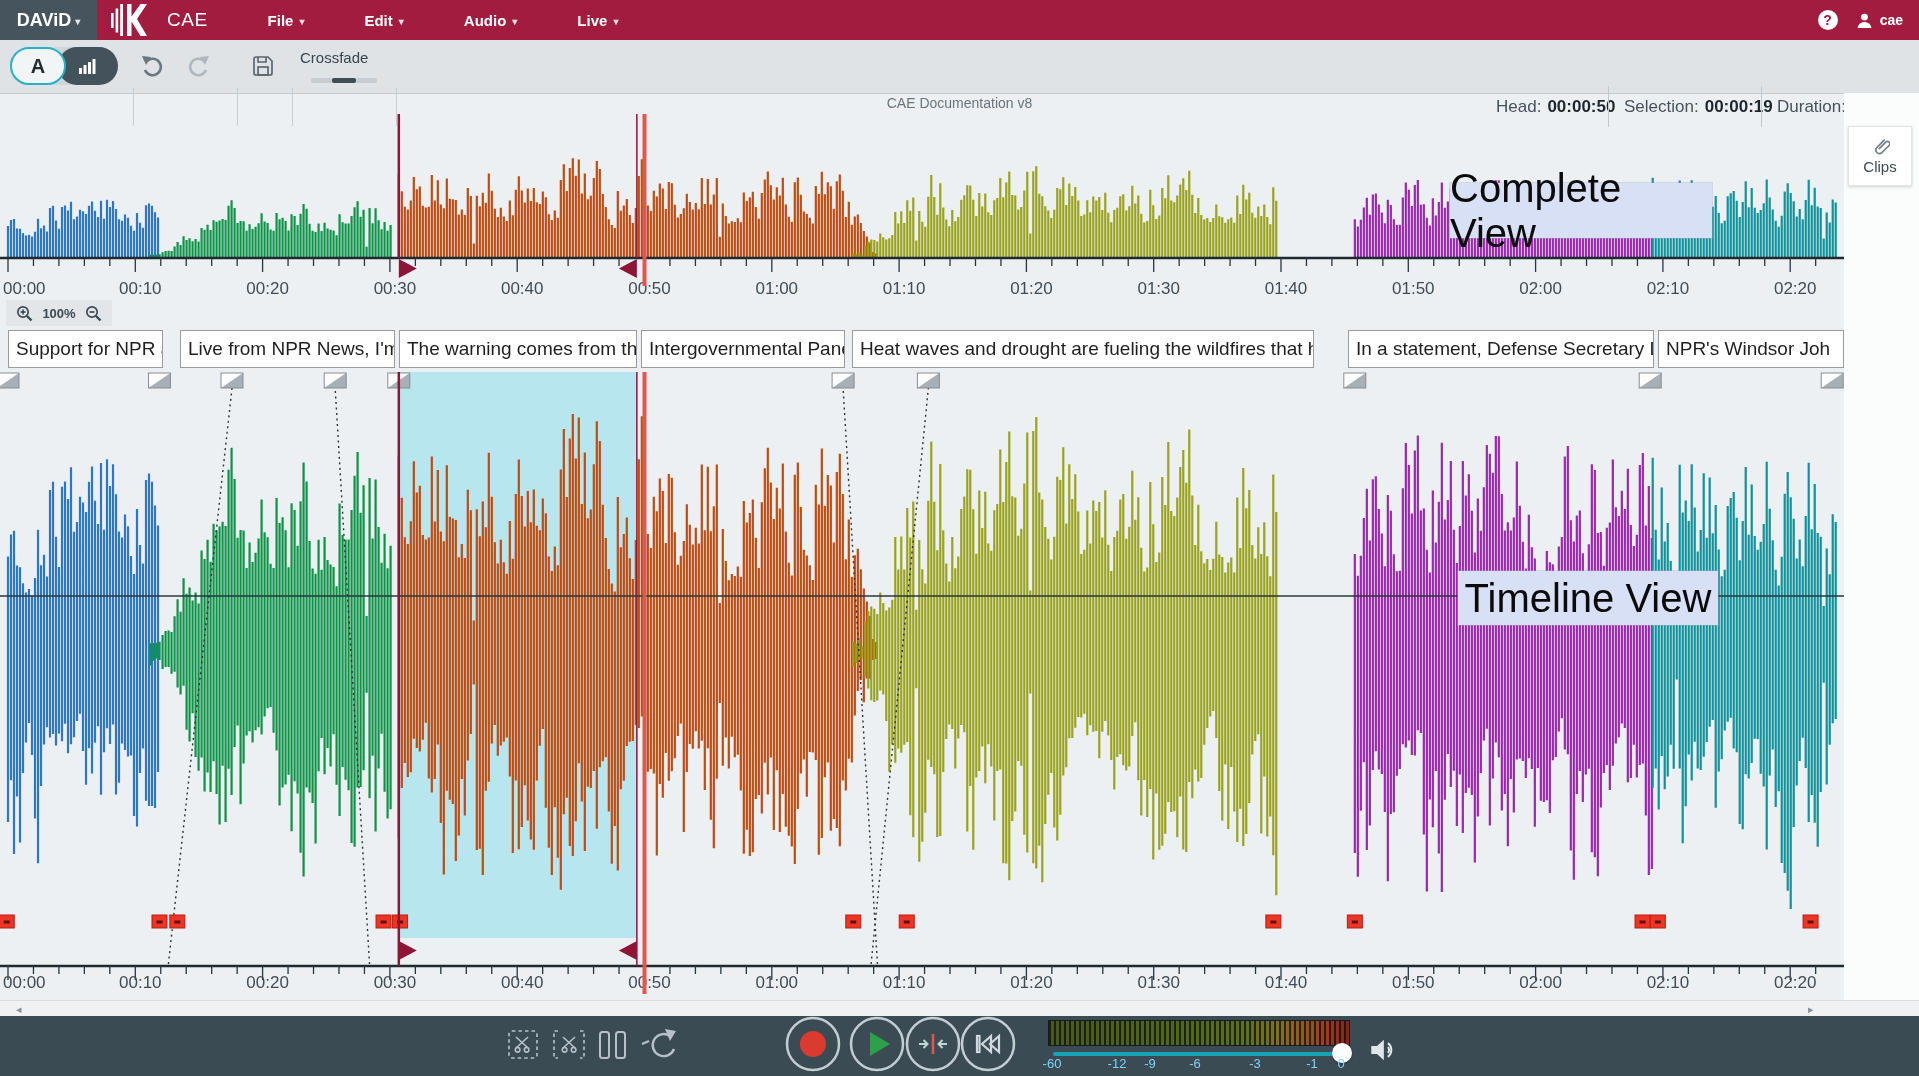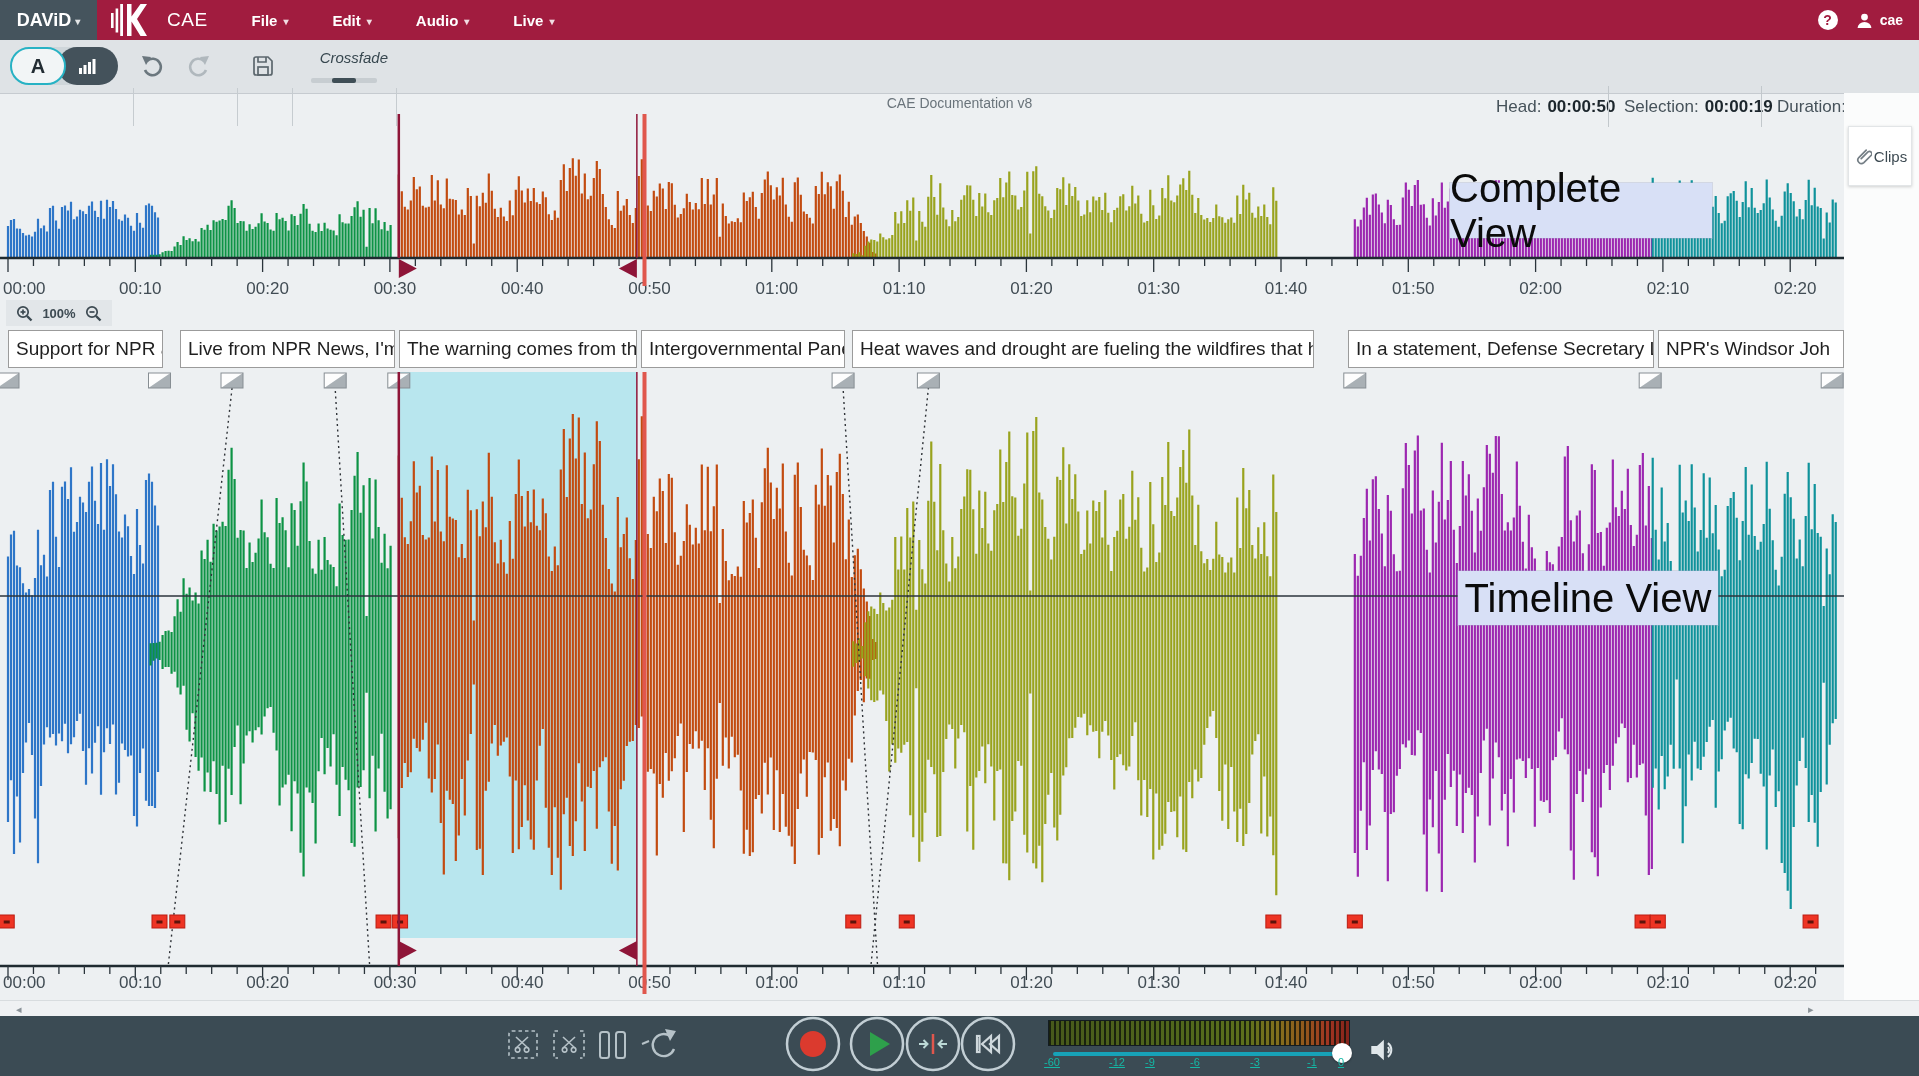--- a/index.html
+++ b/index.html
@@ -5,73 +5,73 @@
   html,body{margin:0;padding:0;background:#fff;}
   #app{position:relative;width:1919px;height:1076px;background:#edf0f2;overflow:hidden;
        font-family:"Liberation Sans",sans-serif;padding-left:12px;-webkit-font-smoothing:antialiased;}
   
   .menubar{position:absolute;left:0;top:0;width:1919px;height:40px;background:#a11c3f;display:flex;align-items:center;}
   .brand{width:97px;height:40px;background:#45545d;color:#fff;font-weight:bold;font-size:18px;
          display:flex;align-items:center;justify-content:center;gap:4px;cursor:pointer;}
   .chev{font-size:10px;opacity:.85;transform:translateY(1px);}
   .klogo{margin-left:14px;}
   .appname{color:#fff;font-size:19px;margin-left:16px;letter-spacing:.5px;}
-  .menu-item{color:#fff;font-size:15px;font-weight:bold;margin-left:44px;display:flex;align-items:center;gap:6px;cursor:pointer;}
+  .menu-item{color:#fff;font-size:15px;font-weight:bold;margin-left:60px;display:flex;align-items:center;gap:6px;cursor:pointer;}
   .mb-right{position:absolute;right:16px;top:0;height:40px;display:flex;align-items:center;gap:18px;}
   .help-circle{width:20px;height:20px;border-radius:50%;background:#fff;color:#a11c3f;font-weight:bold;font-size:14px;
                display:flex;align-items:center;justify-content:center;}
   .userwrap{display:flex;align-items:center;gap:7px;color:#fff;font-size:14px;font-weight:bold;}
   
   .toolbar{position:absolute;left:0;top:40px;width:1919px;height:53px;background:#dfe3e6;border-bottom:1px solid #c6cbd0;}
   .toggle{position:absolute;left:10px;top:7px;width:108px;height:38px;background:#cfd6da;border-radius:19px;display:flex;}
   .toggle-a{width:56px;height:38px;box-sizing:border-box;background:#f2f5f6;border:2px solid #27b2c4;border-radius:19px;
             display:flex;align-items:center;justify-content:center;font-size:20px;font-weight:bold;color:#222c33;z-index:2;}
   .toggle-w{width:60px;height:38px;margin-left:-8px;background:#44525b;border-radius:19px;
             display:flex;align-items:center;justify-content:center;}
   .tb-sep{position:absolute;top:48px;width:1px;height:38px;background:#c6ccd0;}
   .tb-icon{position:absolute;top:8px;width:36px;height:36px;display:flex;align-items:center;justify-content:center;cursor:pointer;}
-  .crossfade{position:absolute;left:300px;top:9px;width:88px;text-align:right;cursor:pointer;font-style:italic;}
+  .crossfade{position:absolute;left:300px;top:9px;width:88px;text-align:left;cursor:pointer;}
   .crossfade .cflabel{font-size:15px;color:#37474f;}
   .cftrack{position:relative;margin:12px auto 0;width:66px;height:5px;background:#c7cdd1;border-radius:2px;}
   .cfhandle{position:absolute;left:21px;top:0;width:24px;height:5px;background:#3f4e56;border-radius:2px;}
   .infobar{position:absolute;top:40px;height:53px;display:flex;align-items:center;font-size:17px;color:#46525a;white-space:nowrap;}
   .infobar b{color:#1c262c;margin-left:6px;}
   .v-sep{position:absolute;top:46px;width:1px;height:41px;background:#c2c8cc;}
   
   .doctitle{position:absolute;left:0;top:95px;width:1919px;text-align:center;font-size:14px;color:#6a747b;}
   
   #ovSvg{position:absolute;left:0;top:108px;}
   #tlSvg{position:absolute;left:0;top:372px;}
   .viewlabel{position:absolute;background:#d8e0f6;color:#0b0b0b;font-size:40px;display:flex;align-items:center;
              justify-content:center;z-index:5;box-shadow:0 0 0 1px rgba(160,170,200,.35);}
   #completeLabel{left:1450px;top:183px;width:262px;height:55px;}
   #timelineLabel{left:1458px;top:571px;width:260px;height:54px;}
   .rightcol{position:absolute;left:1844px;top:93px;width:75px;height:907px;background:#fbfcfc;z-index:4;}
   .clipsBtn{position:absolute;left:1848px;top:126px;width:62px;height:58px;background:#fff;border:1px solid #e2e5e7;
-            box-shadow:0 1px 3px rgba(0,0,0,.18);z-index:7;display:flex;align-items:center;
+            box-shadow:0 1px 3px rgba(0,0,0,.18);z-index:7;display:flex;flex-direction:column;align-items:center;
             justify-content:center;gap:2px;font-size:15px;color:#3d4a52;cursor:pointer;}
   .zoomBox{position:absolute;left:6px;top:300px;width:106px;height:26px;background:#e2e6e9;display:flex;align-items:center;
            justify-content:center;gap:9px;z-index:6;font-size:13px;font-weight:bold;color:#3d4a52;cursor:pointer;}
   #clipRow{position:absolute;left:0;top:330px;width:1844px;height:40px;overflow:hidden;z-index:3;}
   .clip-label{position:absolute;top:0;height:38px;box-sizing:border-box;background:#fff;border:1px solid #9b9b9b;
               font-size:19px;color:#1f1f1f;line-height:36px;padding:0 7px;white-space:nowrap;overflow:hidden;}
   
   .scrollstrip{position:absolute;left:0;top:1000px;width:1919px;height:16px;background:#eff1f3;border-top:1px solid #d8dcdf;z-index:8;}
   .scroll-arrow{position:absolute;top:2px;font-size:11px;color:#8a9298;cursor:pointer;}
   
   .bottombar{position:absolute;left:0;top:1016px;width:1919px;height:60px;background:#3b4b54;z-index:9;}
   .bb-abs{position:absolute;}
   .meter{position:absolute;left:1048px;top:4px;width:302px;height:26px;box-sizing:border-box;border:1px solid #131c21;
          background:linear-gradient(90deg,#47591b 0%,#52691c 48%,#5e711c 66%,#82701d 76%,#92591c 85%,#a23522 93%,#83231a 100%);}
   .meter:after{content:"";position:absolute;inset:0;
          background:repeating-linear-gradient(90deg,rgba(12,17,10,.78) 0 2px,transparent 2px 5px);}
   .volline{position:absolute;left:1053px;top:36px;width:292px;height:4px;background:#17a2b8;border-radius:2px;}
   .volknob{position:absolute;left:1332px;top:27px;width:20px;height:20px;border-radius:50%;background:#fff;
            box-shadow:0 1px 2px rgba(0,0,0,.4);cursor:pointer;}
-  #meterScale span{position:absolute;top:40px;transform:translateX(-50%);font-size:11px;color:#14b8a6;text-decoration:underline;}
+  #meterScale span{position:absolute;top:40px;transform:translateX(-50%);font-size:13px;color:#7dd3fc;}
   svg text{font-family:"Liberation Sans",sans-serif;}
 </style>
 </head>
 <body>
 
 <div id="app">
 
   <header class="menubar">
     <div class="brand">
       <span>DAViD</span>

